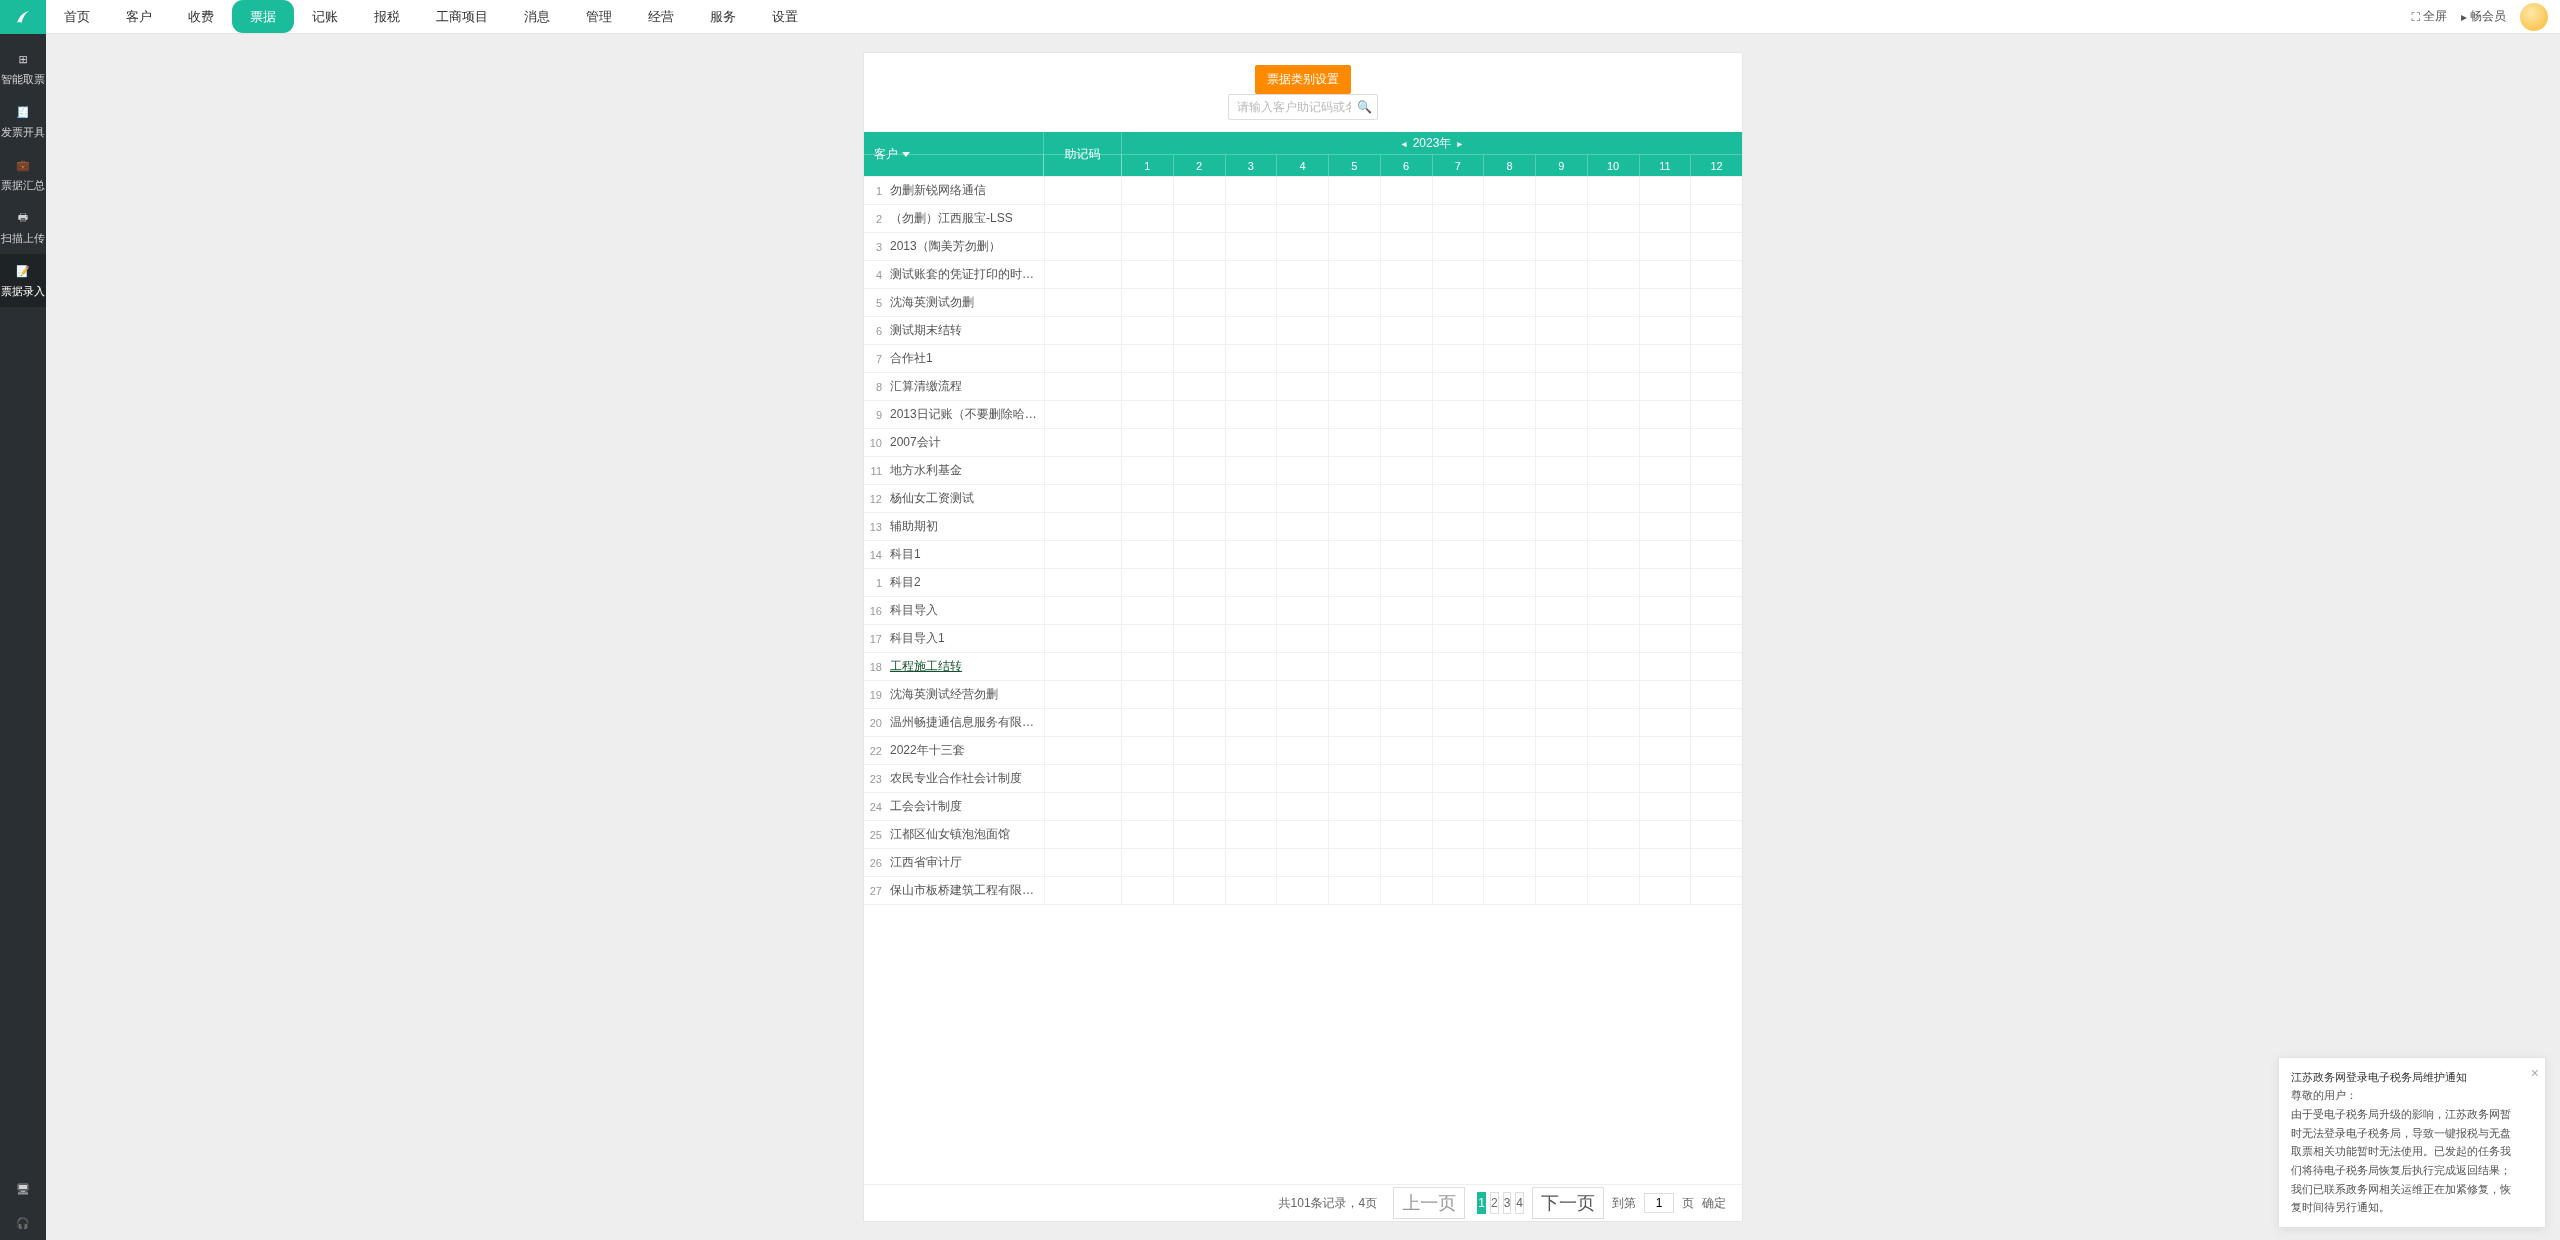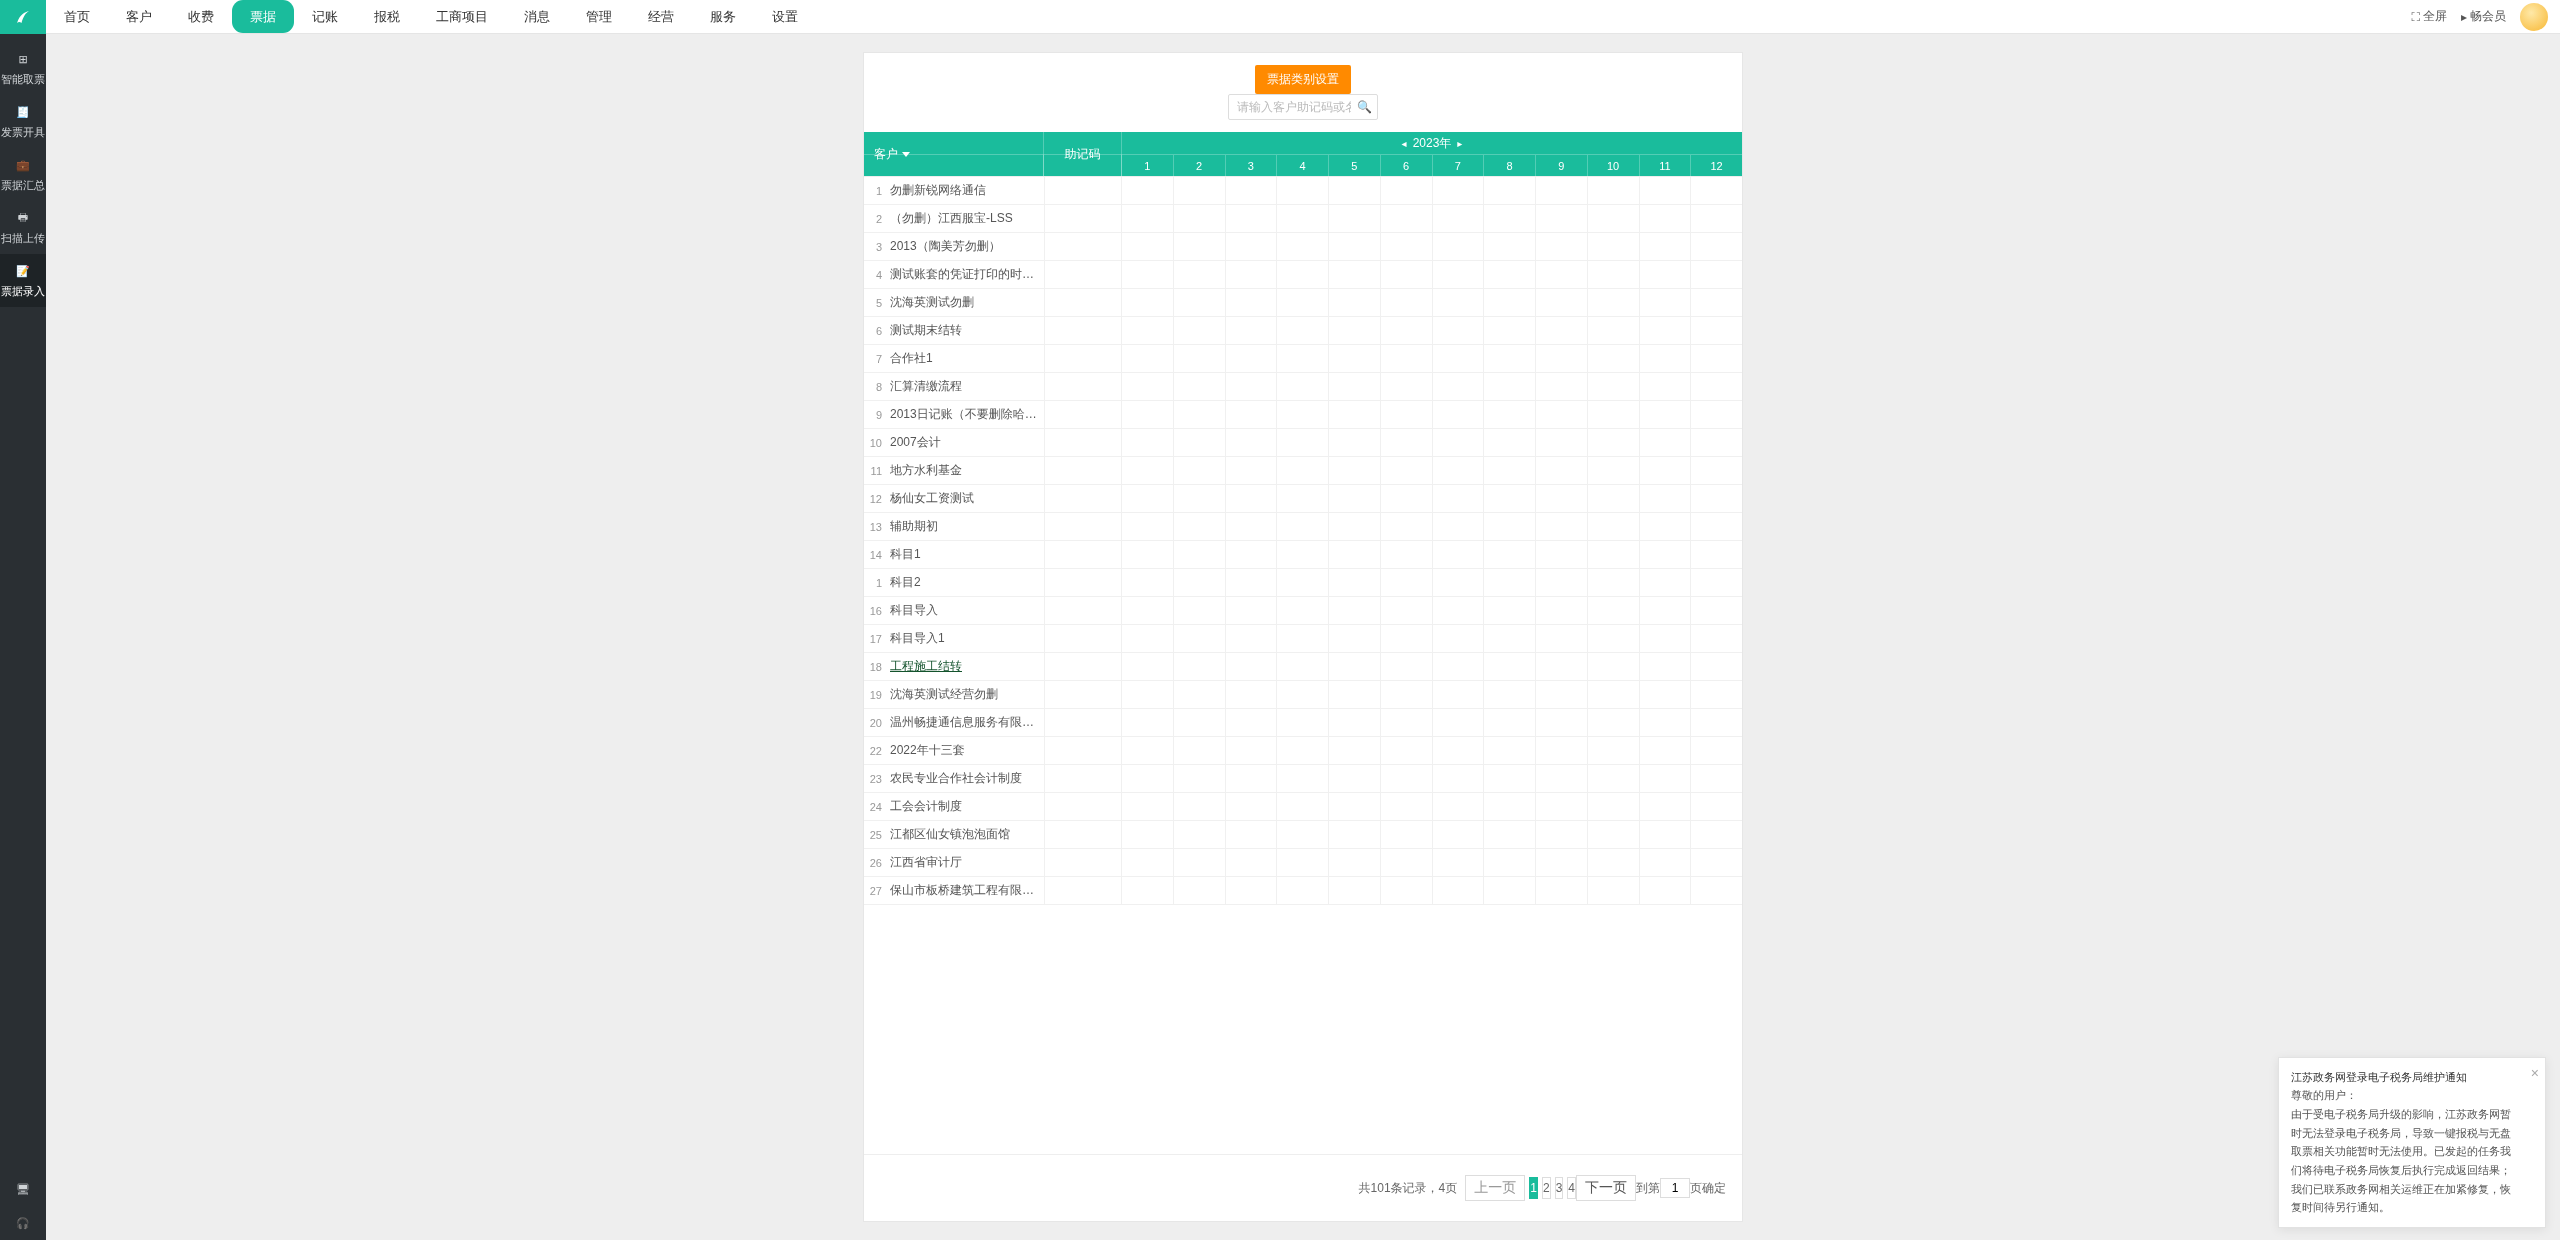--- a/index.html
+++ b/index.html
@@ -38,23 +38,23 @@
 .th-month:last-child { border-right: none; }
 .tbody { flex: 1; overflow-y: auto; border-top: 1px solid #eee; }
 .trow { display: flex; height: 28px; border-bottom: 1px solid #f0f0f0; align-items: center; font-size: 12px; color: #555; }
 .tidx { width: 22px; text-align: right; padding-right: 4px; color: #999; font-size: 11px; }
 .tname { width: 158px; padding-left: 4px; white-space: nowrap; overflow: hidden; text-overflow: ellipsis; }
 .tname.link { color: #14532d; text-decoration: underline; cursor: pointer; }
 .tcode { width: 78px; border-left: 1px solid #f0f0f0; border-right: 1px solid #f0f0f0; height: 100%; }
 .tcells { flex: 1; display: flex; height: 100%; }
 .tcell { flex: 1; border-right: 1px solid #f0f0f0; }
 .tcell:last-child { border-right: none; }
-.pager { display: flex; align-items: center; justify-content: flex-end; padding: 20px 16px; font-size: 12px; color: #666; border-top: 1px solid #eee; }
+.pager { display: flex; align-items: center; justify-content: flex-end; gap: 8px; padding: 2px 16px; font-size: 12px; color: #666; border-top: 1px solid #eee; }
 .pg-summary { margin-right: 8px; }
-.pg-btn { padding: 3px 8px; border: 1px solid #ddd; background: #fff; cursor: pointer; color: #999; font-size: 14px; }
+.pg-btn { padding: 3px 8px; border: 1px solid #ddd; background: #fff; cursor: pointer; color: #999; font-size: 18px; }
 .pg-num { width: 22px; text-align: center; padding: 3px 0; border: 1px solid #ddd; cursor: pointer; background: #fff; font-size: 12px; }
 .pg-num.active { background: #1abc9c; color: #fff; border-color: #1abc9c; }
 .pg-goto input { width: 30px; height: 20px; border: 1px solid #ddd; text-align: center; font-size: 12px; }
 .toast { position: fixed; right: 14px; bottom: 12px; width: 268px; background: #fff; border: 1px solid #e2e2e2; box-shadow: 0 2px 10px rgba(0,0,0,0.08); padding: 10px 24px 10px 12px; font-size: 11px; line-height: 1.7; color: #555; }
 .toast .close { position: absolute; right: 6px; top: 4px; cursor: pointer; color: #aaa; font-size: 14px; }
 .toast .title { color: #333; }
 .caret-down { display:inline-block; width:0; height:0; border-left:4px solid transparent; border-right:4px solid transparent; border-top:5px solid #fff; }
 .chev { cursor: pointer; font-size: 10px; }
 .tbody::-webkit-scrollbar { width: 10px; }
 .tbody::-webkit-scrollbar-thumb { background: #c8c8c8; border-radius: 2px; }

